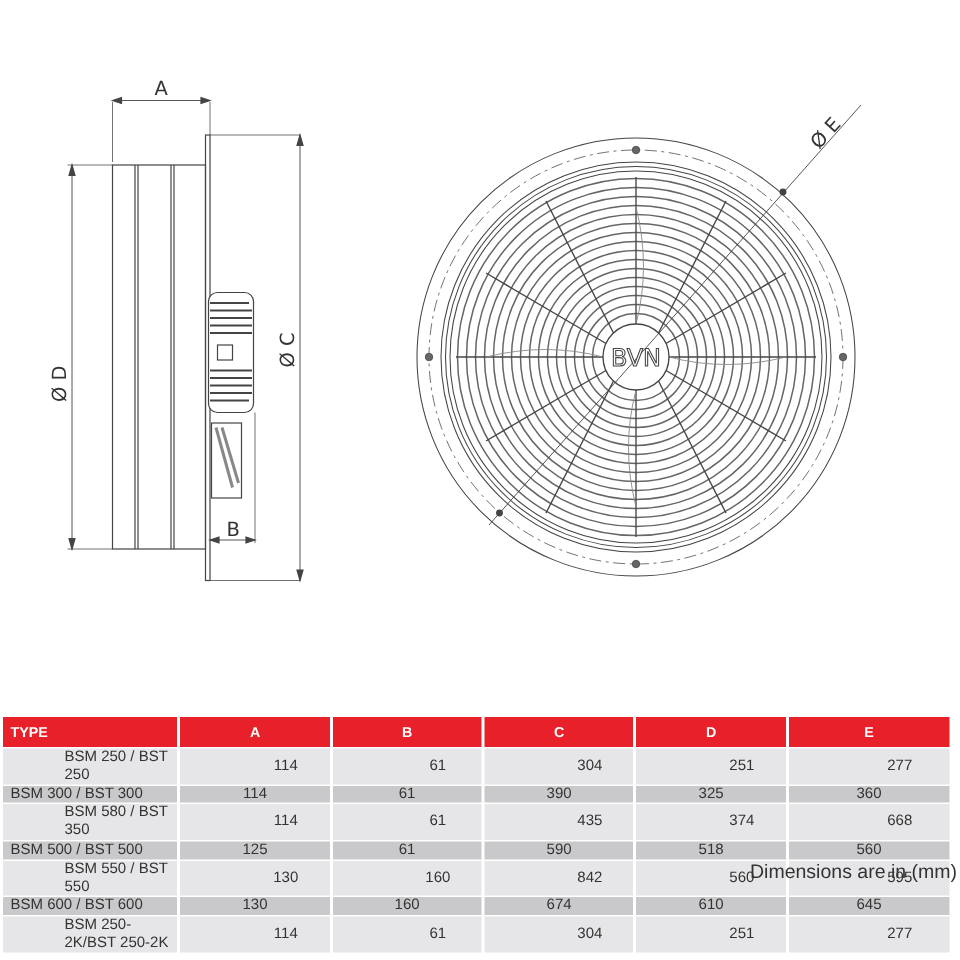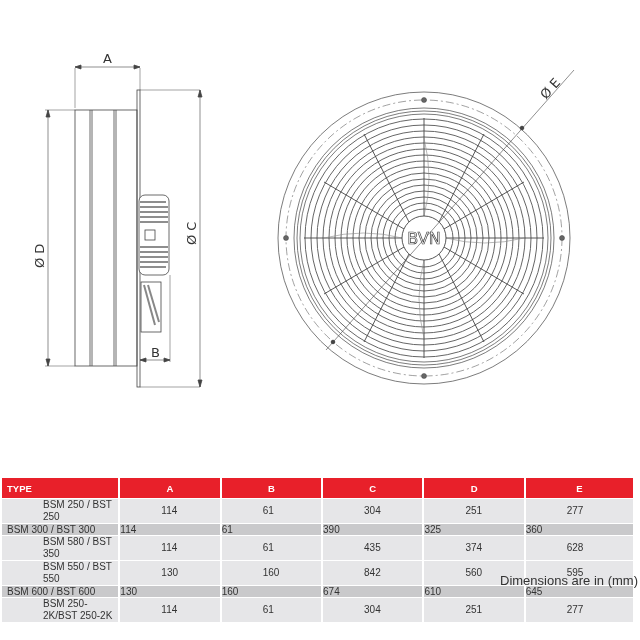--- a/index.html
+++ b/index.html
@@ -3,21 +3,21 @@
 <meta charset="utf-8">
 <style>
   html,body{margin:0;padding:0;background:#fff;}
   body{width:640px;height:640px;position:relative;overflow:hidden;font-family:"Liberation Sans",sans-serif;}
   .drawing{position:absolute;left:0;top:0;width:640px;height:420px;}
   .drawing svg{position:absolute;left:0;top:0;}
   .dimlabel{font-family:"DejaVu Sans",sans-serif;font-size:13px;fill:#333;}
   table.spec{position:absolute;left:0;top:437px;width:635px;border-collapse:separate;border-spacing:2px 1px;font-size:10px;color:#333;margin-top:40px;}
   table.spec th{background:#e8202a;color:#fff;font-weight:bold;height:20px;padding:0;text-align:center;font-size:9.5px;}
   table.spec th.type{text-align:left;padding-left:5px;}
-  table.spec td{height:11.8px;padding:0;text-align:left;line-height:11.8px;}
+  table.spec td{height:11.8px;padding:0;text-align:center;line-height:11.8px;}
   table.spec td.type{text-align:left;padding-left:5px;}
   table.spec tr.odd td{background:#e6e6e8;padding-left:41px;}
   table.spec tr.even td{background:#c9c9cb;}
   .note{position:absolute;right:2px;top:573px;font-size:13px;color:#333;}
 </style>
 </head>
 <body>
 
 <div class="drawing">
 
@@ -172,21 +172,29 @@
       <td>390</td>
       <td>325</td>
       <td>360</td>
     </tr>
     <tr class="odd">
       <td class="type">BSM 580 / BST 350</td>
       <td>114</td>
       <td>61</td>
       <td>435</td>
       <td>374</td>
-      <td>628</td>
+      <td>668</td>
+    </tr>
+    <tr class="even">
+      <td class="type">BSM 500 / BST 500</td>
+      <td>125</td>
+      <td>61</td>
+      <td>590</td>
+      <td>518</td>
+      <td>560</td>
     </tr>
     <tr class="odd">
       <td class="type">BSM 550 / BST 550</td>
       <td>130</td>
       <td>160</td>
       <td>842</td>
       <td>560</td>
       <td>595</td>
     </tr>
     <tr class="even">

